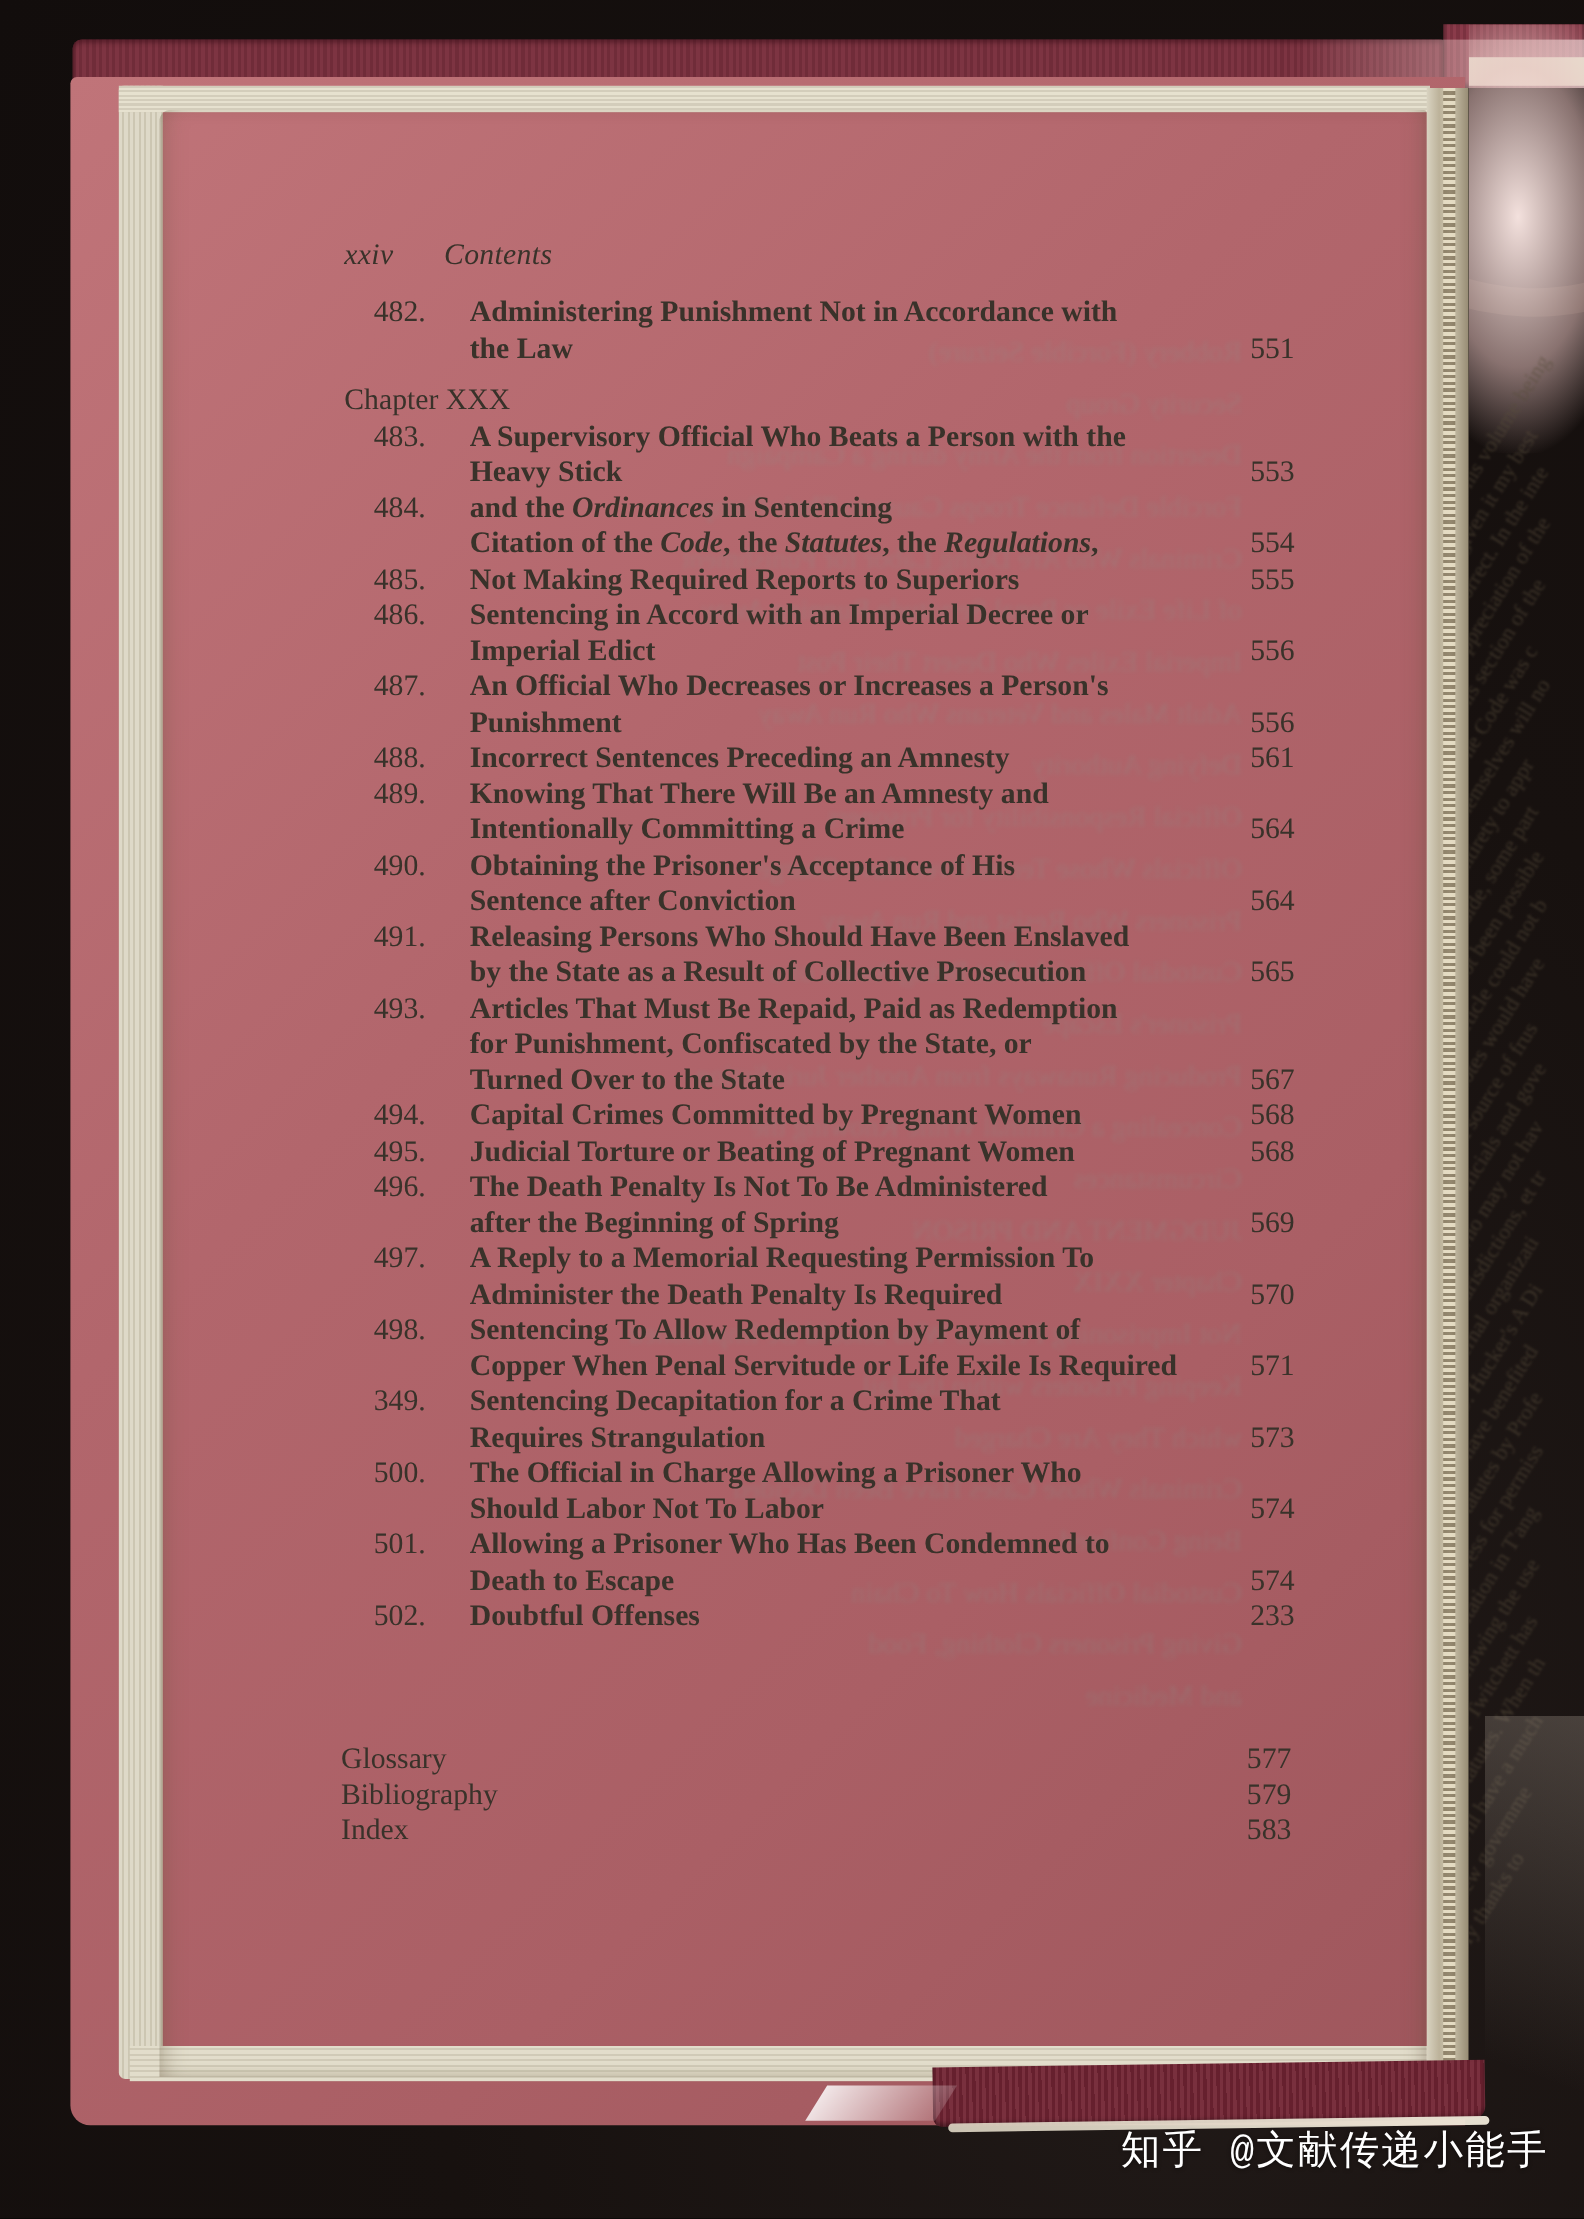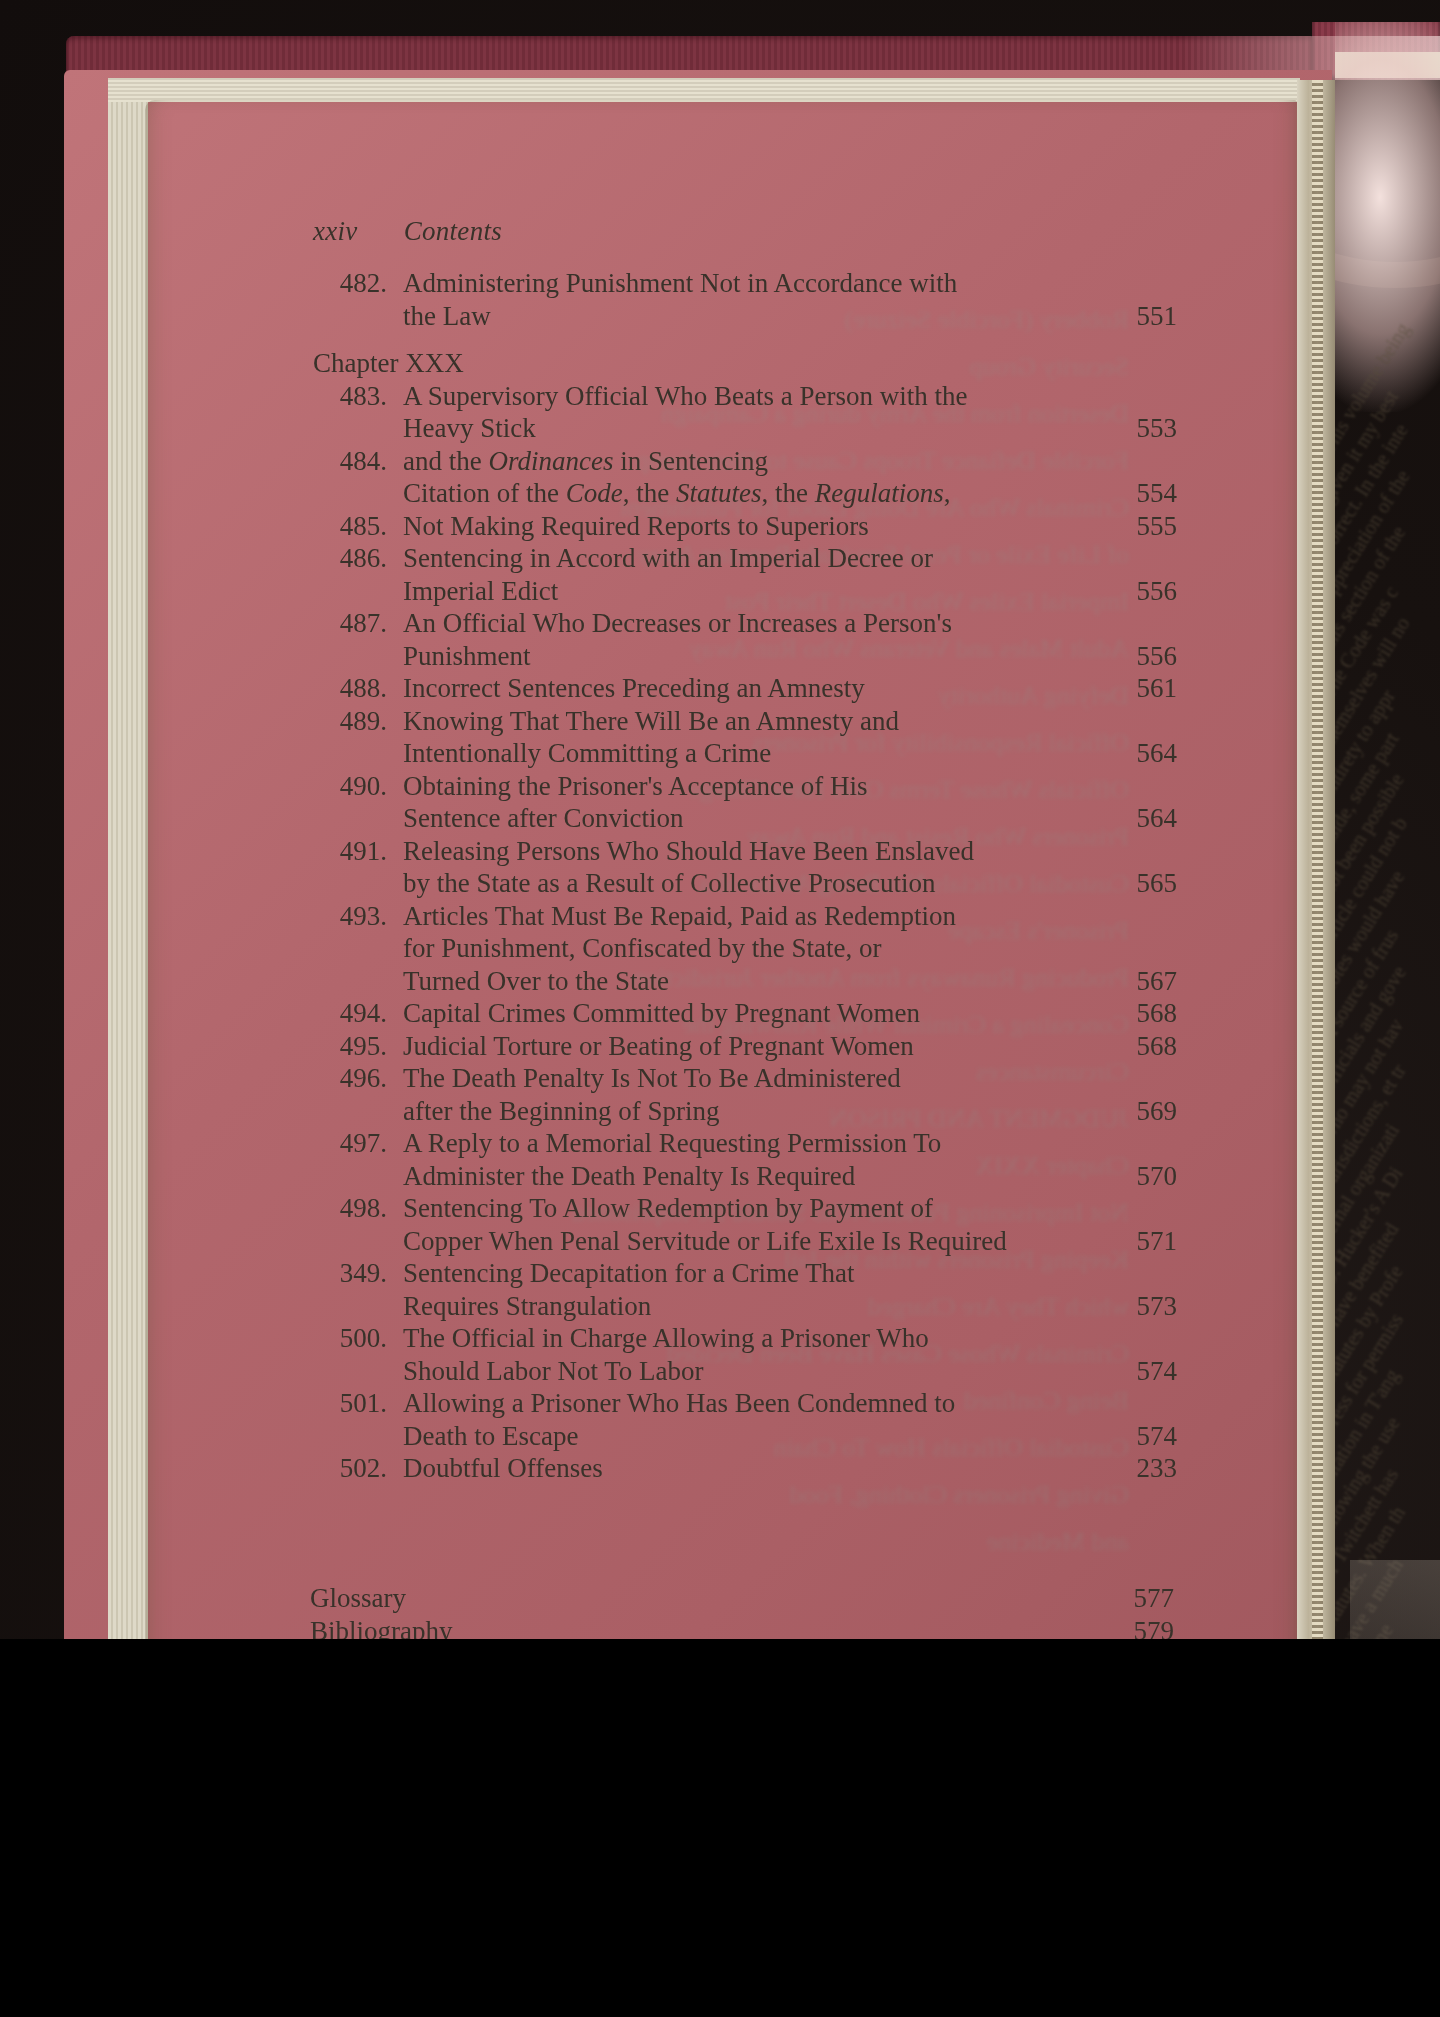--- a/index.html
+++ b/index.html
@@ -1,16 +1,16 @@
 <!DOCTYPE html>
 <html><head>
 <meta charset="utf-8">
 <style>
   html,body{margin:0;padding:0;background:#000;}
-  .photo{position:relative;width:1440px;height:1639px;overflow:hidden;
+  .photo{position:relative;width:1440px;height:2017px;overflow:hidden;
          background:radial-gradient(ellipse at 75% 85%, #211a18 0%, #17110f 45%, #120d0c 100%);
          font-family:"Liberation Serif", serif;}
   
   .cover-board{position:absolute;left:64px;top:70px;width:1268px;height:1862px;
          background:linear-gradient(135deg,#c07479 0%,#b2666c 38%,#aa5f65 70%,#9e565c 100%);
          border-radius:6px 0 0 18px;}
   .cover-top-edge{position:absolute;left:66px;top:36px;width:1246px;height:42px;
          background:repeating-linear-gradient(90deg,#702c39 0 3px,#7d3442 3px 6px);
          border-radius:8px 2px 0 0;box-shadow:0 3px 4px rgba(60,15,25,.5) inset,0 -2px 3px rgba(0,0,0,.45) inset;}
   .cover-top-edge-right{position:absolute;left:1312px;top:22px;width:128px;height:58px;
@@ -41,21 +41,21 @@
                     radial-gradient(ellipse at 45% 35%, #efecde 0%, #eae7d8 60%, #e2deca 100%);
          border-radius:10px 3px 0 0;
          box-shadow:-14px 0 18px -10px rgba(100,80,60,.35) inset, 14px 0 22px -12px rgba(95,80,55,.4) inset,
                     0 -6px 10px -6px rgba(120,100,70,.25) inset;
          overflow:hidden;color:#39322a;}
   .page-head{position:absolute;left:168px;top:116px;font-size:27px;font-style:italic;letter-spacing:.3px;}
   .page-head .title{margin-left:46px;}
   .toc{position:absolute;left:168px;top:167px;width:864px;font-size:27px;line-height:32.5px;}
   .toc-entry{position:relative;}
   .toc-entry .num{position:absolute;left:0;top:0;width:74px;text-align:right;}
-  .toc-entry .tl{margin-left:90px;}
+  .toc-entry .tl{margin-left:114px;font-weight:bold;}
   .toc-entry .pg{position:absolute;right:0;bottom:0;}
   .toc-chapter{margin-top:15px;}
   .backmatter{position:absolute;left:165px;top:1482px;width:864px;font-size:27px;line-height:32.5px;}
   .bm-row{position:relative;}
   .bm-row .pg{position:absolute;right:0;top:0;}
   
   .bleed{position:absolute;left:148px;top:196px;width:836px;transform:scaleX(-1);
          opacity:.22;color:#7fa195;filter:blur(2px);font-size:26px;line-height:47px;
          white-space:nowrap;pointer-events:none;}
   

